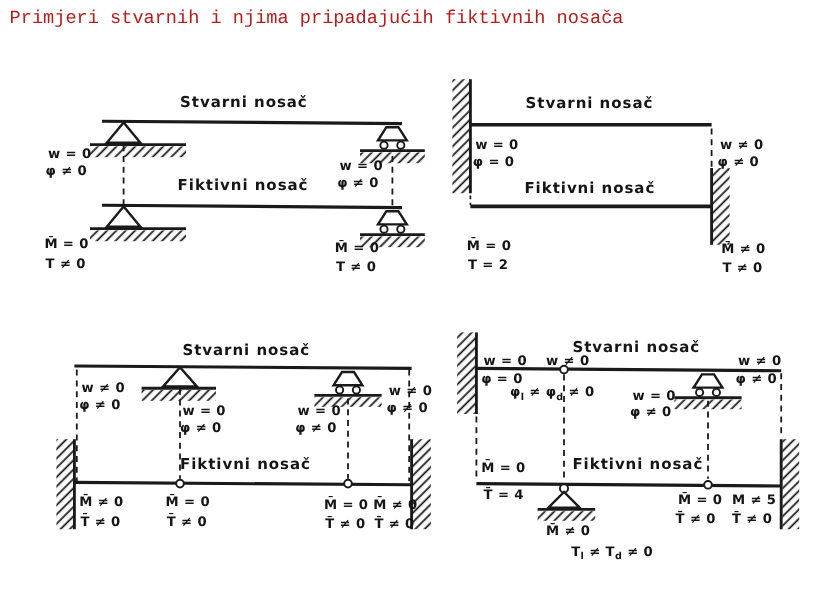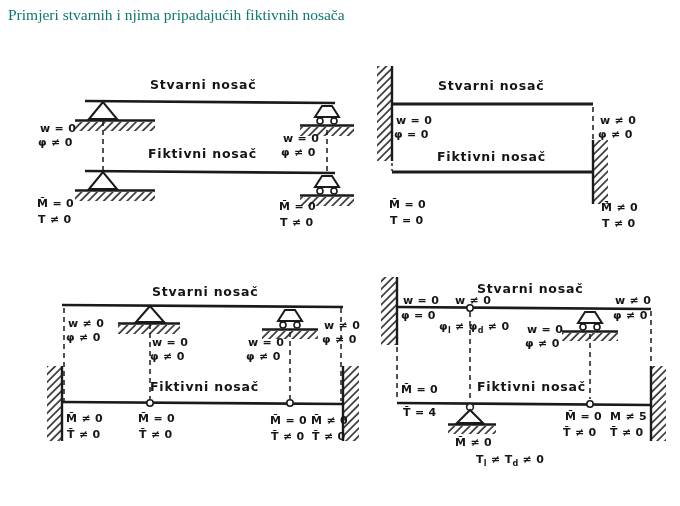--- a/index.html
+++ b/index.html
@@ -2,21 +2,21 @@
 <html><head>
 <meta charset="utf-8">
 <style>
   html,body{margin:0;padding:0;}
   body{
     width:680px;height:506px;position:relative;overflow:hidden;
     background:#ffffff;font-family:"DejaVu Sans",sans-serif;color:#111;
   }
   .page-title{
     position:absolute;left:8px;top:6px;
-    font-family:Liberation Serif, serif;font-size:15.5px;color:#0f766e;
+    font-family:Liberation Mono, monospace;font-size:15.5px;color:#b91c1c;
     white-space:nowrap;
   }
   .lbl{
     position:absolute;font-family:"DejaVu Sans",sans-serif;
     font-size:11px;font-weight:bold;color:#151515;white-space:nowrap;
     line-height:1.1;letter-spacing:0.3px;
   }
   .lbl sub{font-size:8px;line-height:1;}
   .qtitle{
     position:absolute;font-family:"DejaVu Sans",sans-serif;
@@ -160,21 +160,21 @@
 <div class="lbl" style="left:279px;top:201px">M̄ = 0</div>
 <div class="lbl" style="left:280px;top:217px">T ≠ 0</div>
 
 <div class="qtitle" style="left:438px;top:78px">Stvarni nosač</div>
 <div class="qtitle" style="left:437px;top:149px">Fiktivni nosač</div>
 <div class="lbl" style="left:396px;top:115px">w = 0</div>
 <div class="lbl" style="left:394px;top:129px">φ = 0</div>
 <div class="lbl" style="left:600px;top:115px">w ≠ 0</div>
 <div class="lbl" style="left:598px;top:129px">φ ≠ 0</div>
 <div class="lbl" style="left:389px;top:199px">M̄ = 0</div>
-<div class="lbl" style="left:390px;top:215px">T = 0</div>
+<div class="lbl" style="left:390px;top:215px">T = 2</div>
 <div class="lbl" style="left:601px;top:202px">M̄ ≠ 0</div>
 <div class="lbl" style="left:602px;top:218px">T ≠ 0</div>
 
 <div class="qtitle" style="left:152px;top:284px">Stvarni nosač</div>
 <div class="qtitle" style="left:150px;top:379px">Fiktivni nosač</div>
 <div class="lbl" style="left:68px;top:318px">w ≠ 0</div>
 <div class="lbl" style="left:66px;top:332px">φ ≠ 0</div>
 <div class="lbl" style="left:152px;top:337px">w = 0</div>
 <div class="lbl" style="left:150px;top:351px">φ ≠ 0</div>
 <div class="lbl" style="left:248px;top:337px">w = 0</div>
@@ -188,21 +188,21 @@
 <div class="lbl" style="left:270px;top:415px">M̄ = 0</div>
 <div class="lbl" style="left:271px;top:431px">T̄ ≠ 0</div>
 <div class="lbl" style="left:311px;top:415px">M̄ ≠ 0</div>
 <div class="lbl" style="left:312px;top:431px">T̄ ≠ 0</div>
 
 <div class="qtitle" style="left:477px;top:281px">Stvarni nosač</div>
 <div class="qtitle" style="left:477px;top:379px">Fiktivni nosač</div>
 <div class="lbl" style="left:403px;top:295px">w = 0</div>
 <div class="lbl" style="left:401px;top:310px">φ = 0</div>
 <div class="lbl" style="left:455px;top:295px">w ≠ 0</div>
-<div class="lbl" style="left:439px;top:321px"><span>φ</span><sub>l</sub><span> ≠ φ</span><sub>d</sub><span> ≠ 0</span></div>
+<div class="lbl" style="left:425px;top:321px"><span>φ</span><sub>l</sub><span> ≠ φ</span><sub>d</sub><span> ≠ 0</span></div>
 <div class="lbl" style="left:527px;top:324px">w = 0</div>
 <div class="lbl" style="left:525px;top:338px">φ ≠ 0</div>
 <div class="lbl" style="left:615px;top:295px">w ≠ 0</div>
 <div class="lbl" style="left:613px;top:310px">φ ≠ 0</div>
 <div class="lbl" style="left:401px;top:384px">M̄ = 0</div>
 <div class="lbl" style="left:403px;top:407px">T̄ = 4</div>
 <div class="lbl" style="left:455px;top:437px">M̄ ≠ 0</div>
 <div class="lbl" style="left:476px;top:454px"><span>T</span><sub>l</sub><span> ≠ T</span><sub>d</sub><span> ≠ 0</span></div>
 <div class="lbl" style="left:565px;top:411px">M̄ = 0</div>
 <div class="lbl" style="left:563px;top:427px">T̄ ≠ 0</div>

